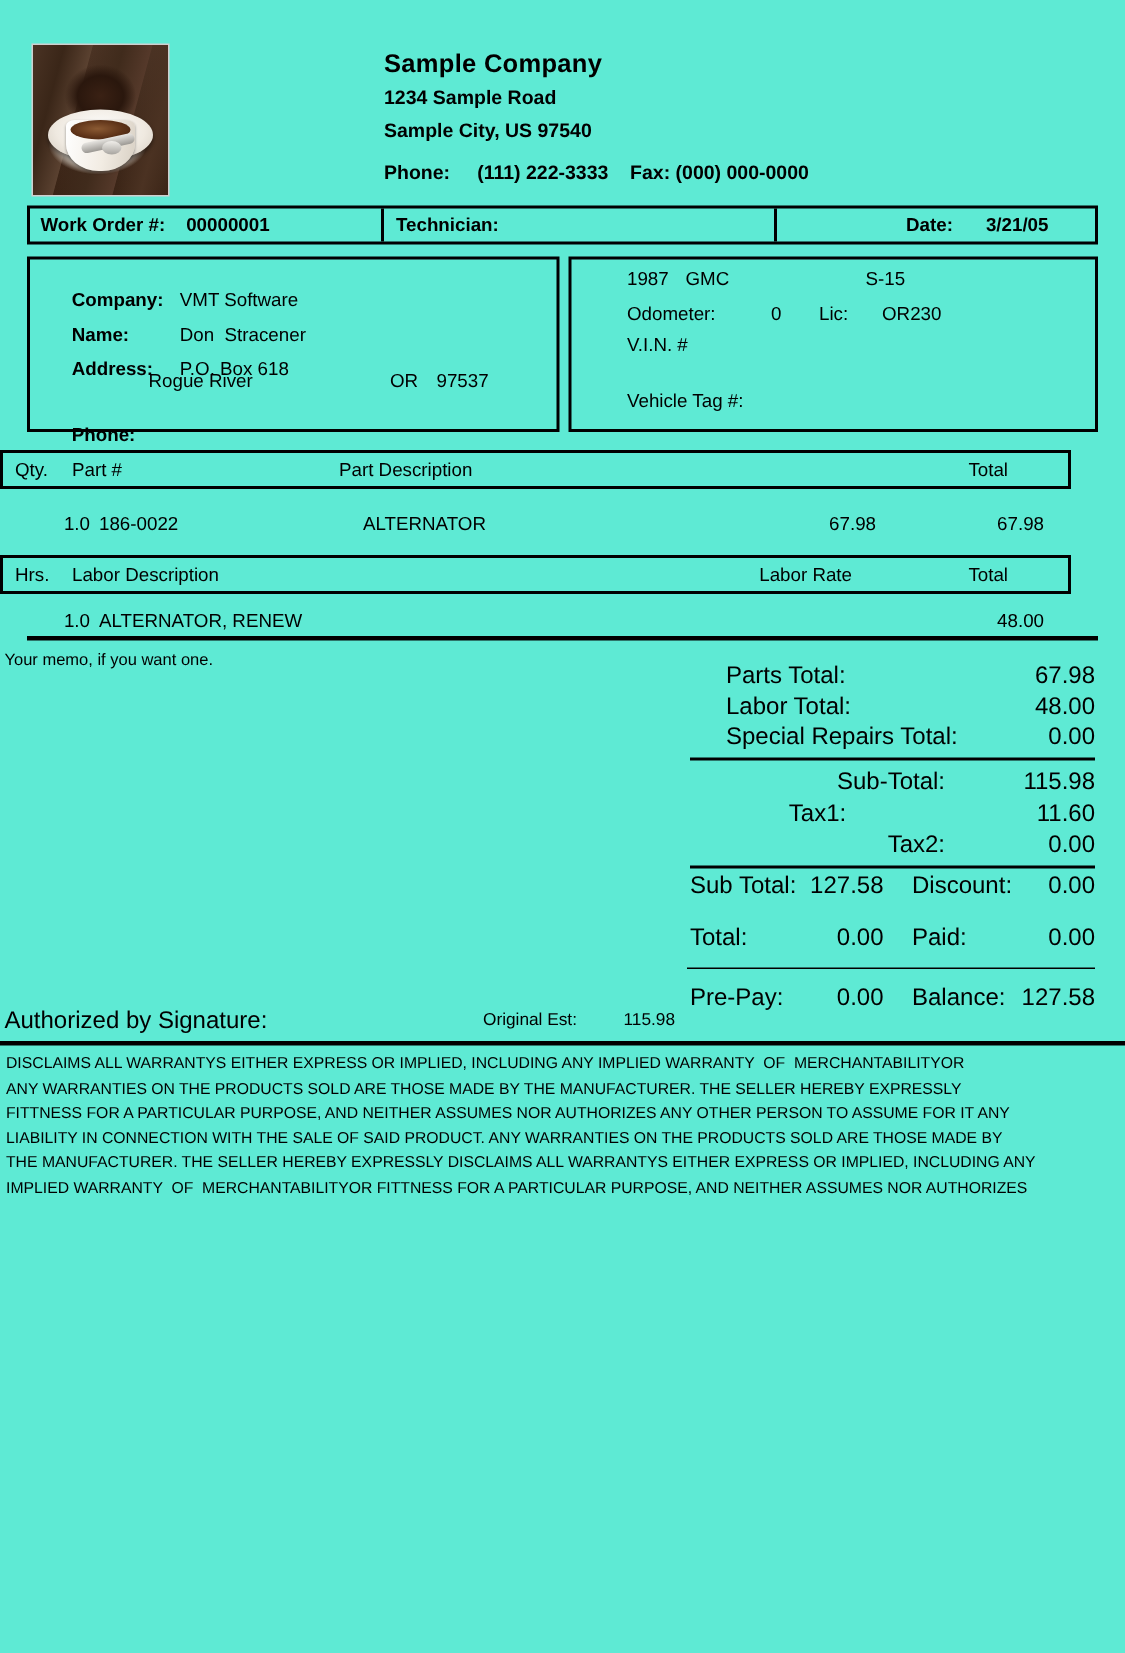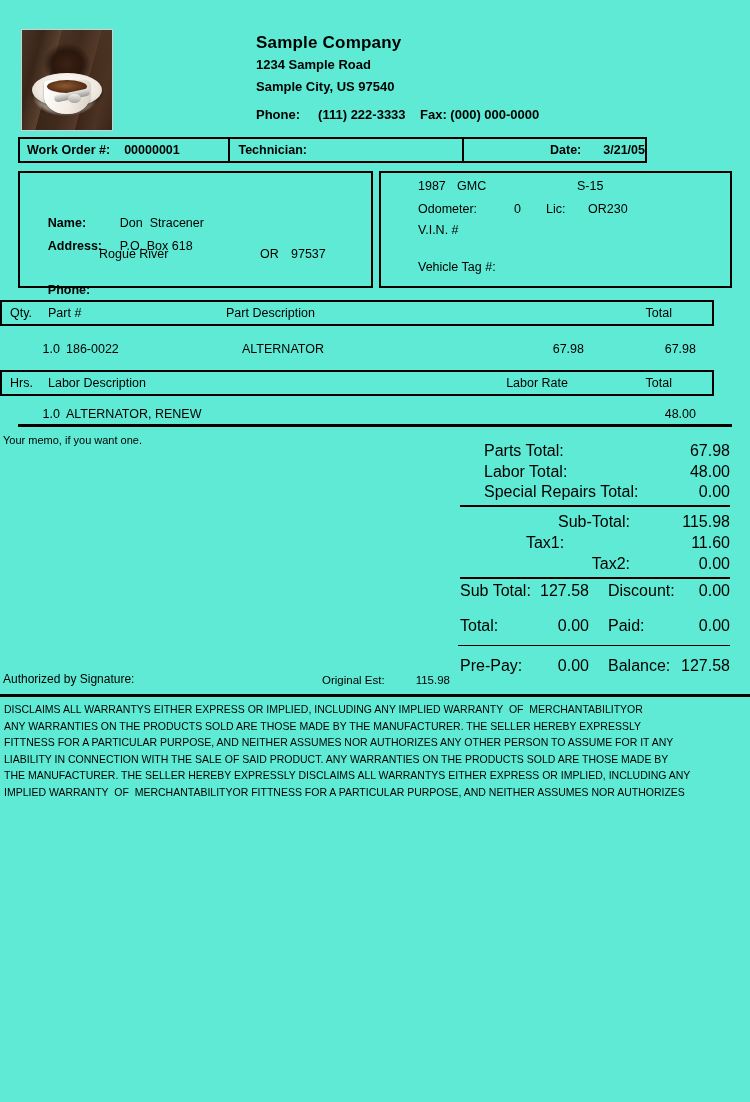--- a/index.html
+++ b/index.html
@@ -105,21 +105,21 @@
     font-weight: bold;
     line-height: 22px;
     margin-top: 6px;
     white-space: pre;
   }
 
   
   .wo-strip {
     position: absolute;
     left: 18px; top: 137px;
-    width: 629px; height: 26px;
+    width: 714px; height: 26px;
     border: 2px solid #000;
     box-sizing: border-box;
     display: flex;
   }
   .wo-cell {
     position: relative;
     display: flex;
     align-items: center;
     height: 100%;
     box-sizing: border-box;
@@ -204,21 +204,21 @@
   }
   .tot-rule {
     position: absolute;
     background: #000;
   }
 
   
   .sig {
     position: absolute;
     left: 3px; top: 672px;
-    font-size: 12px;
+    font-size: 16px;
     white-space: pre;
   }
   .orig-est-label {
     position: absolute;
     left: 322px; top: 674px;
     font-size: 11.5px;
     white-space: pre;
   }
   .orig-est-val {
     position: absolute;
@@ -280,20 +280,23 @@
       <span class="wo-value"></span>
     </div>
     <div class="wo-cell c3">
       <span class="wo-label">Date:</span>
       <span style="display:inline-block;width:22px"></span>
       <span class="wo-value">3/21/05</span>
     </div>
   </div>
 
   <div class="cust-box">
+    <div class="cust-row" style="left:7px; top:6px;">
+      <span class="cust-label" style="display:inline-block;width:72px">Company:</span><span>VMT Software</span>
+    </div>
     <div class="cust-row" style="left:7px; top:29px;">
       <span class="cust-label" style="display:inline-block;width:72px">Name:</span><span>Don  Stracener</span>
     </div>
     <div class="cust-row" style="left:7px; top:52px;">
       <span class="cust-label" style="display:inline-block;width:72px">Address:</span><span>P.O. Box 618</span>
     </div>
     <div class="cust-row" style="left:79px; top:74px;">Rogue River</div>
     <div class="cust-row" style="left:240px; top:74px;">OR</div>
     <div class="cust-row" style="left:271px; top:74px;">97537</div>
     <div class="cust-row" style="left:7px; top:96px;">

